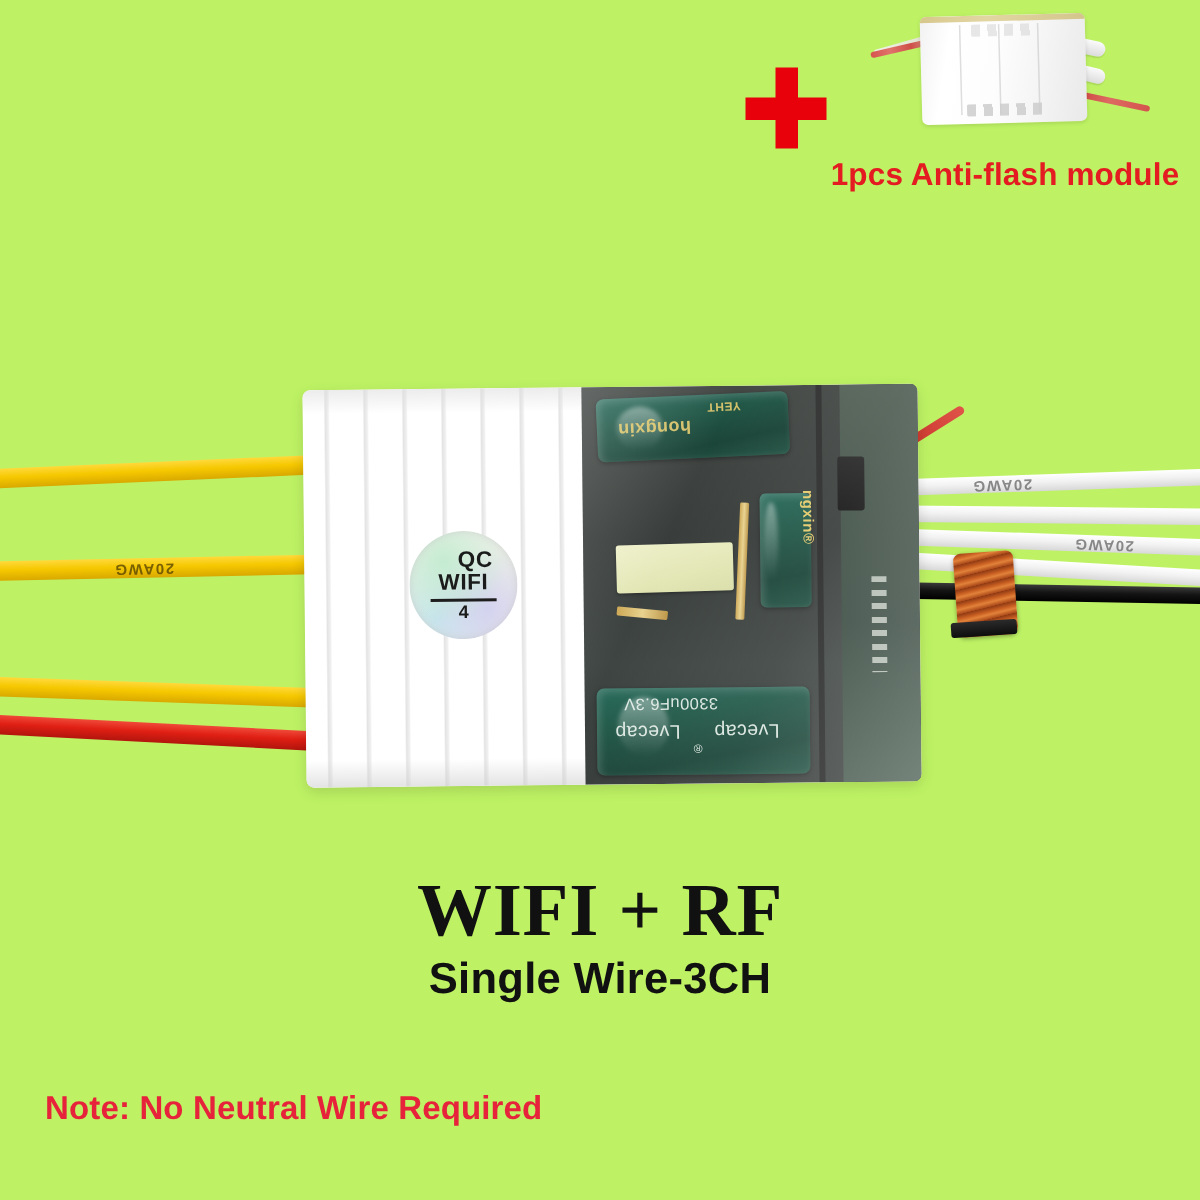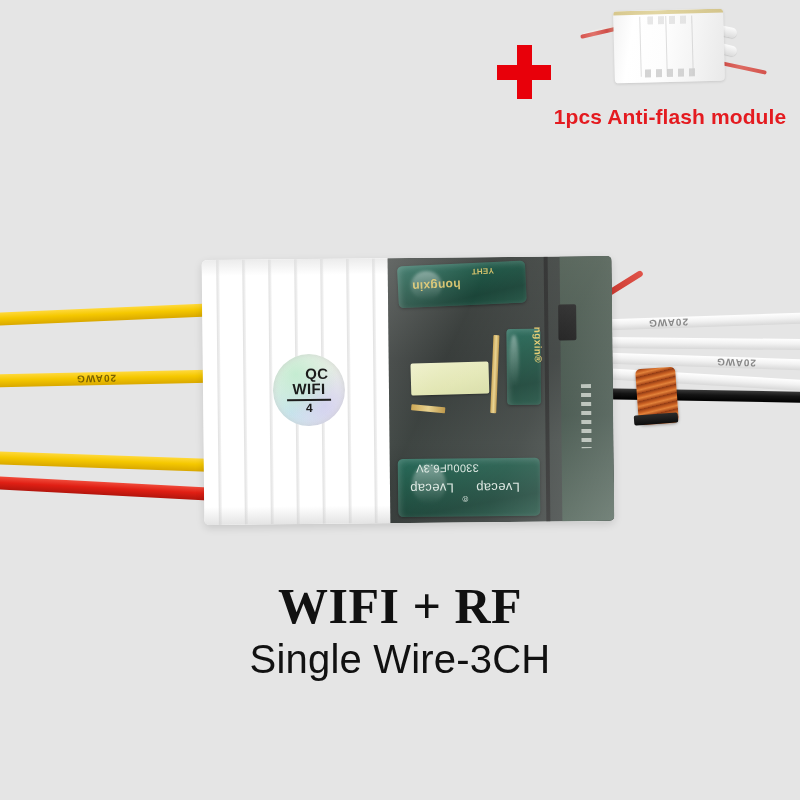--- a/index.html
+++ b/index.html
@@ -10,21 +10,21 @@
   body {
     width: 800px;
     height: 800px;
     position: relative;
     overflow: hidden;
     font-family: "Liberation Sans", sans-serif;
   }
   .stage {
     position: absolute;
     inset: 0;
-    background: #e5e5e5;
+    background: #bef264;
   }
 
   
   .promo-plus {
     position: absolute;
     left: 497px;
     top: 45px;
     width: 54px;
     height: 54px;
   }
@@ -411,22 +411,22 @@
     font-weight: bold;
     color: #111111;
     letter-spacing: .5px;
     font-family: Liberation Serif, serif;
   }
   .title-sub {
     position: absolute;
     left: 0; top: 637px;
     width: 800px;
     text-align: center;
-    font-size: 40px;
-    font-weight: normal;
+    font-size: 29px;
+    font-weight: bold;
     color: #111111;
     letter-spacing: .2px;
   }
   .note-text {
     position: absolute;
     left: 30px;
     top: 726px;
     font-size: 22px;
     font-weight: bold;
     color: #e6233a;
@@ -525,14 +525,15 @@
         </div>
 
         <div class="pcb-film"></div>
       </div>
 
     </div>
   </div>
 
   <div class="title-main">WIFI + RF</div>
   <div class="title-sub">Single Wire-3CH</div>
+  <div class="note-text">Note: No Neutral Wire Required</div>
 
 </div>
 
 </body></html>

